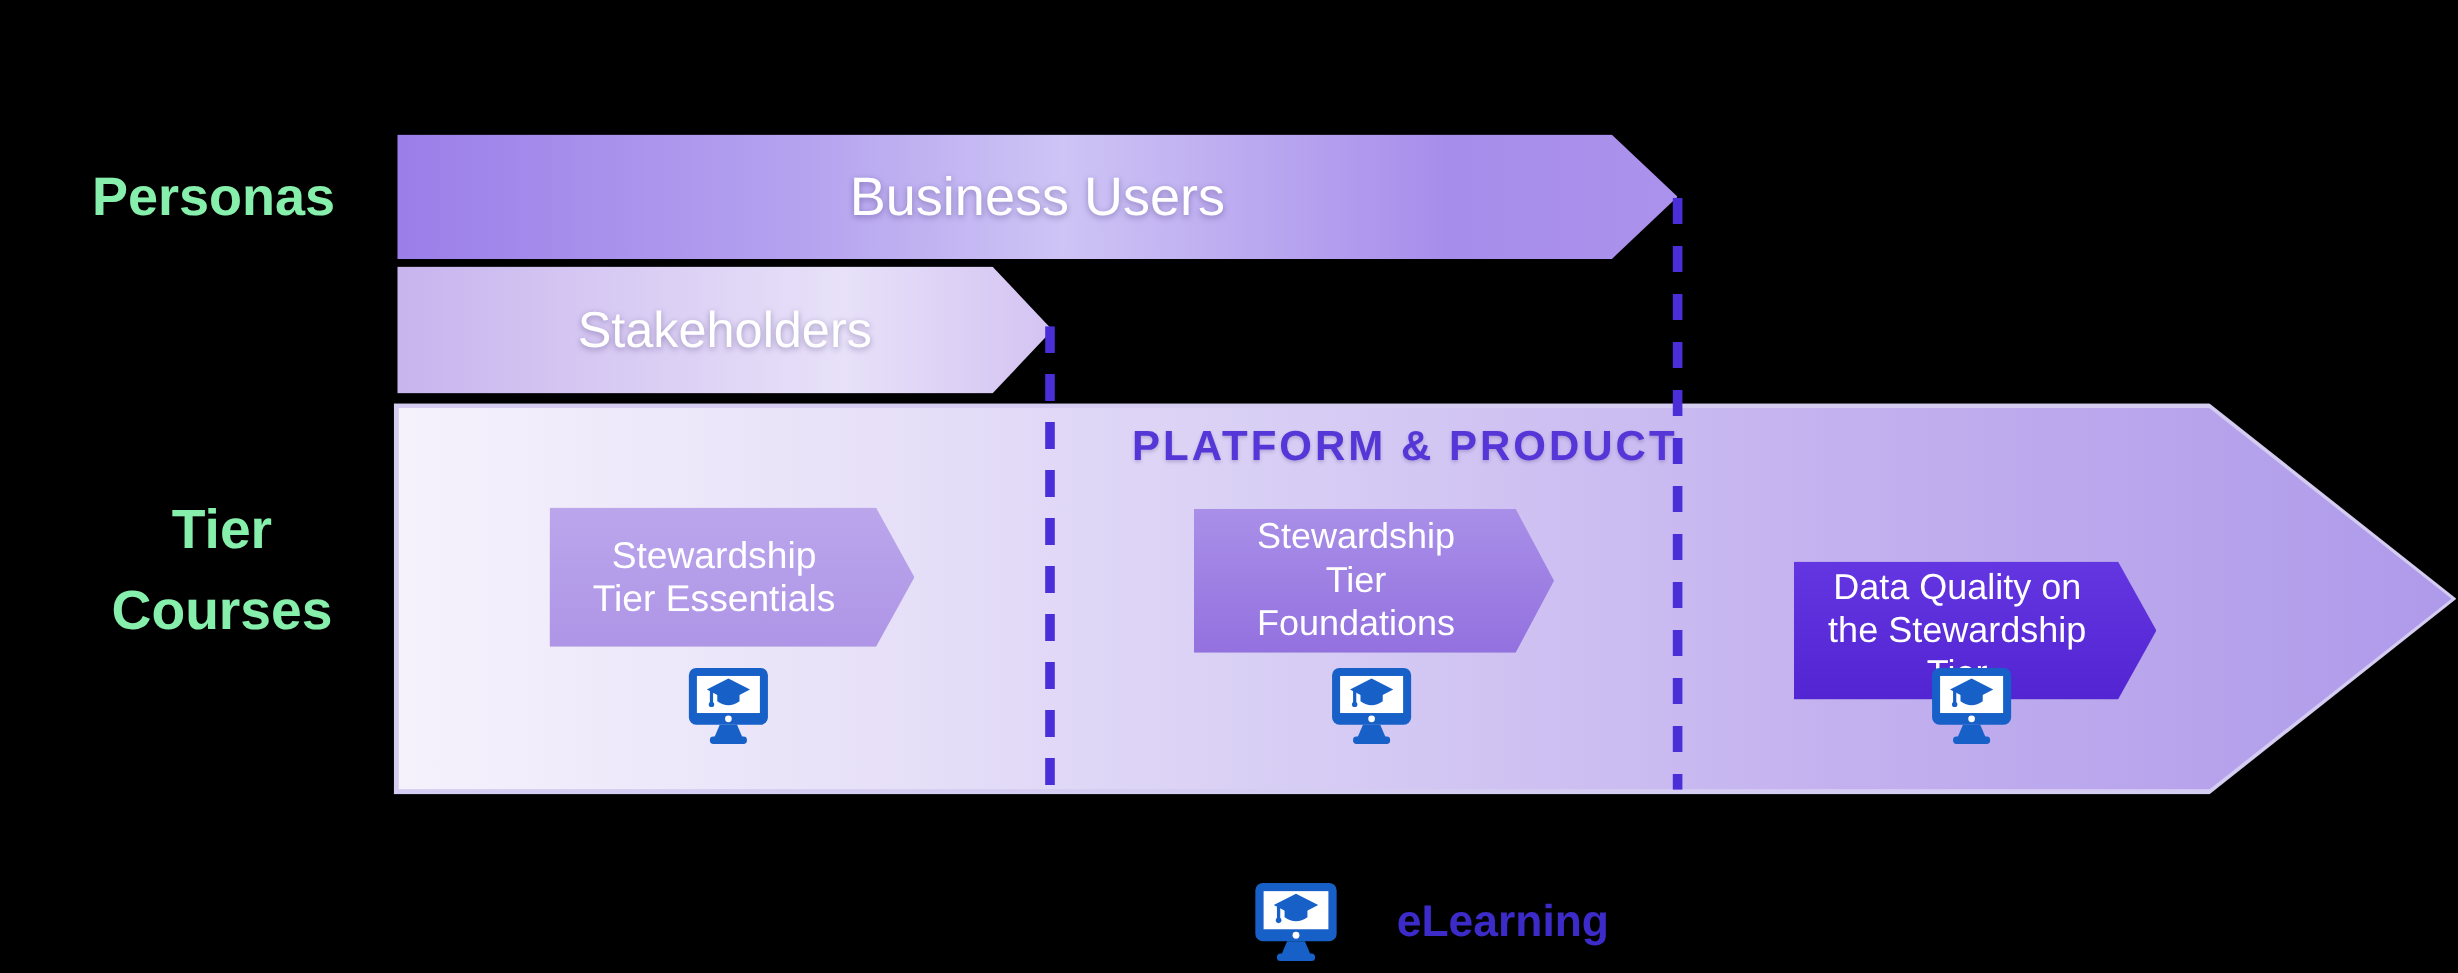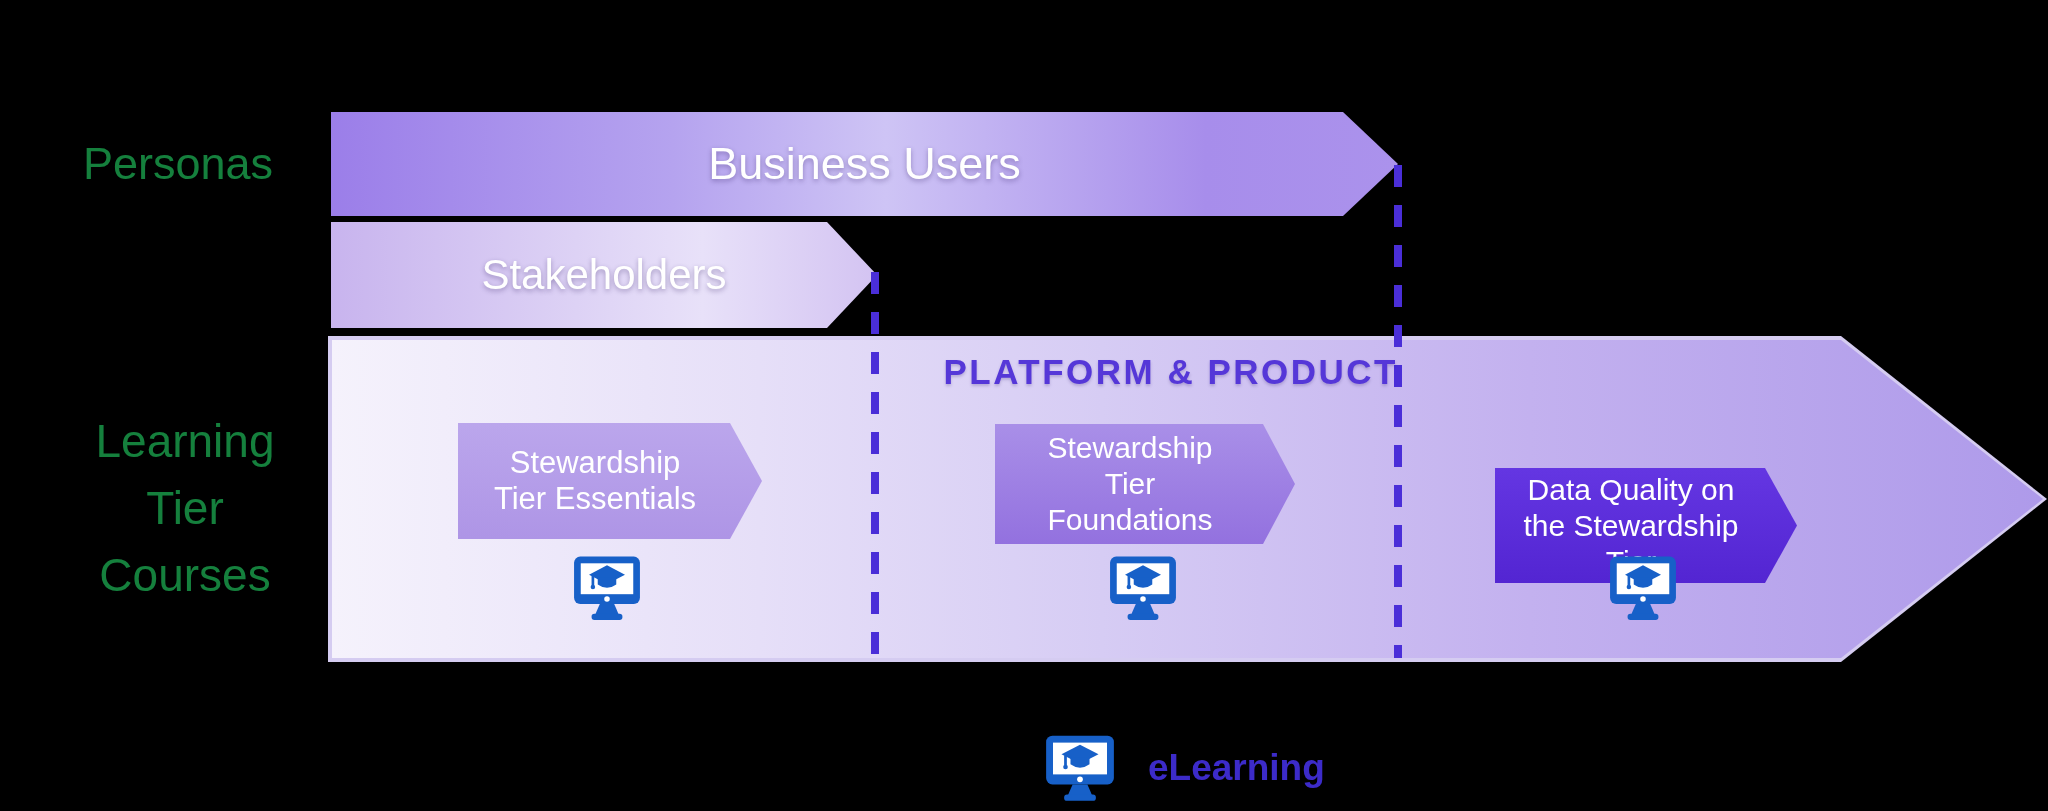--- a/index.html
+++ b/index.html
@@ -2,21 +2,21 @@
 <html><head>
 <meta charset="utf-8">
 <style>
   html,body{margin:0;padding:0;background:#000;}
   #stage{
     position:relative;width:2048px;height:811px;background:#000;overflow:hidden;
     font-family:"Liberation Sans","DejaVu Sans",sans-serif;
   }
   
   .side-label{
-    position:absolute;color:#15803d;font-weight:400;text-align:center;
+    position:absolute;color:#86efac;font-weight:700;text-align:center;
   }
   #personas-label{left:38px;top:138px;width:280px;font-size:45px;}
   #learning-label{left:20px;top:408px;width:330px;font-size:46px;line-height:67px;}
   #learning-label span{display:block;}
   
   .persona-bar{
     position:absolute;display:flex;align-items:center;justify-content:center;
     color:#fff;text-shadow:0 2px 5px rgba(40,20,90,.35);
   }
   #bar-developer{
@@ -71,33 +71,32 @@
     background:linear-gradient(180deg,#A98FE8 0%,#9371DF 100%);}
   #course-3{left:1495px;top:424px;width:302px;height:115px;
     background:linear-gradient(180deg,#6436E2 0%,#5325D2 100%);margin-top:44px;}
   .course-box span{display:block;}
   
   .elearning-icon{position:absolute;width:70px;height:67px;}
   #icon-1{left:572px;top:554px;}
   #icon-2{left:1108px;top:554px;}
   #icon-3{left:1608px;top:554px;}
   
-  #legend{position:absolute;left:1044px;top:733px;display:flex;align-items:center;gap:32px;}
+  #legend{position:absolute;left:1044px;top:733px;display:flex;align-items:center;gap:48px;}
   #legend .elearning-icon{position:static;width:72px;height:69px;}
   #legend-label{color:#3C2BC9;font-size:37px;font-weight:bold;}
 </style>
 </head>
 <body>
 
 <div id="stage">
 
   <div class="side-label" id="personas-label">Personas</div>
 
   <div class="side-label" id="learning-label">
-    <span>Learning</span>
     <span>Tier</span>
     <span>Courses</span>
   </div>
 
   <div class="persona-bar" id="bar-business">
     <span>Business Users</span>
   </div>
   <div class="persona-bar" id="bar-stakeholders">
     <span>Stakeholders</span>
   </div>

